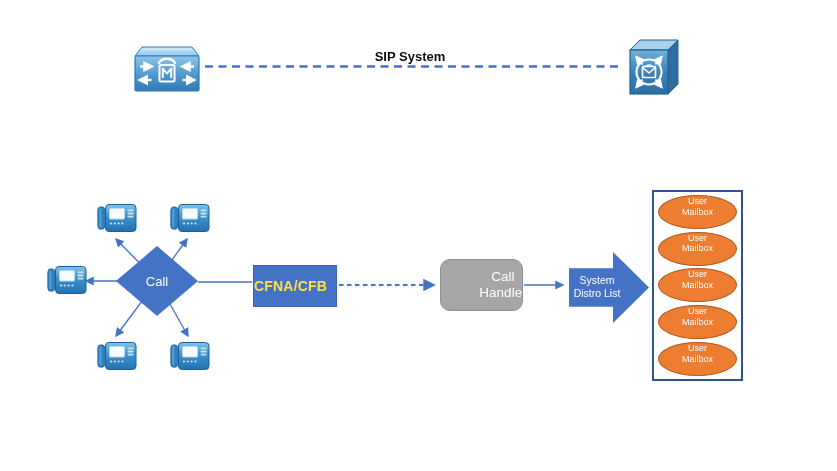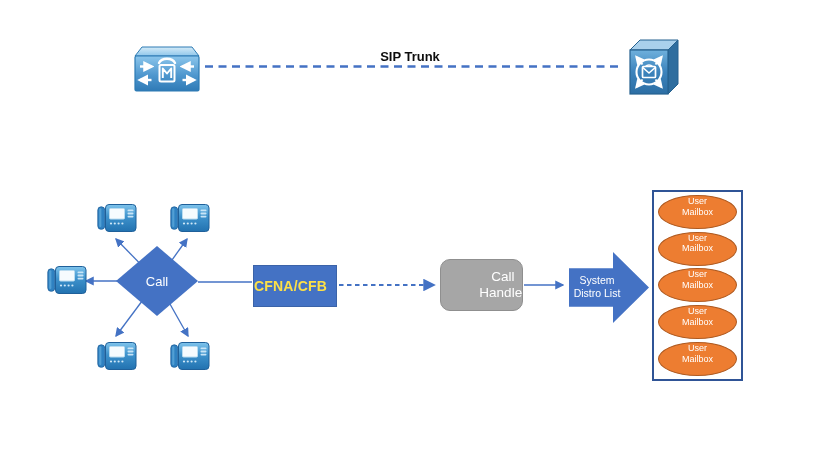--- a/index.html
+++ b/index.html
@@ -147,21 +147,21 @@
     <use href="#sym-cucm" x="131" y="44" width="72" height="50"></use>
     <use href="#sym-unity" x="624" y="36" width="56" height="62"></use>
 
     <use href="#sym-phone" x="97" y="203" width="40" height="30"></use>
     <use href="#sym-phone" x="170" y="203" width="40" height="30"></use>
     <use href="#sym-phone" x="47" y="265" width="40" height="30"></use>
     <use href="#sym-phone" x="97" y="341" width="40" height="30"></use>
     <use href="#sym-phone" x="170" y="341" width="40" height="30"></use>
   </svg>
 
-  <div class="abs sip-label">SIP Trunk</div>
+  <div class="abs sip-label">SIP System</div>
 
   <div class="abs hunt-diamond">
     <span class="lbl">Call</span>
   </div>
 
   <div class="abs cfna-box">
     <span class="lbl">CFNA/CFB</span>
   </div>
 
   <div class="abs call-handler">

